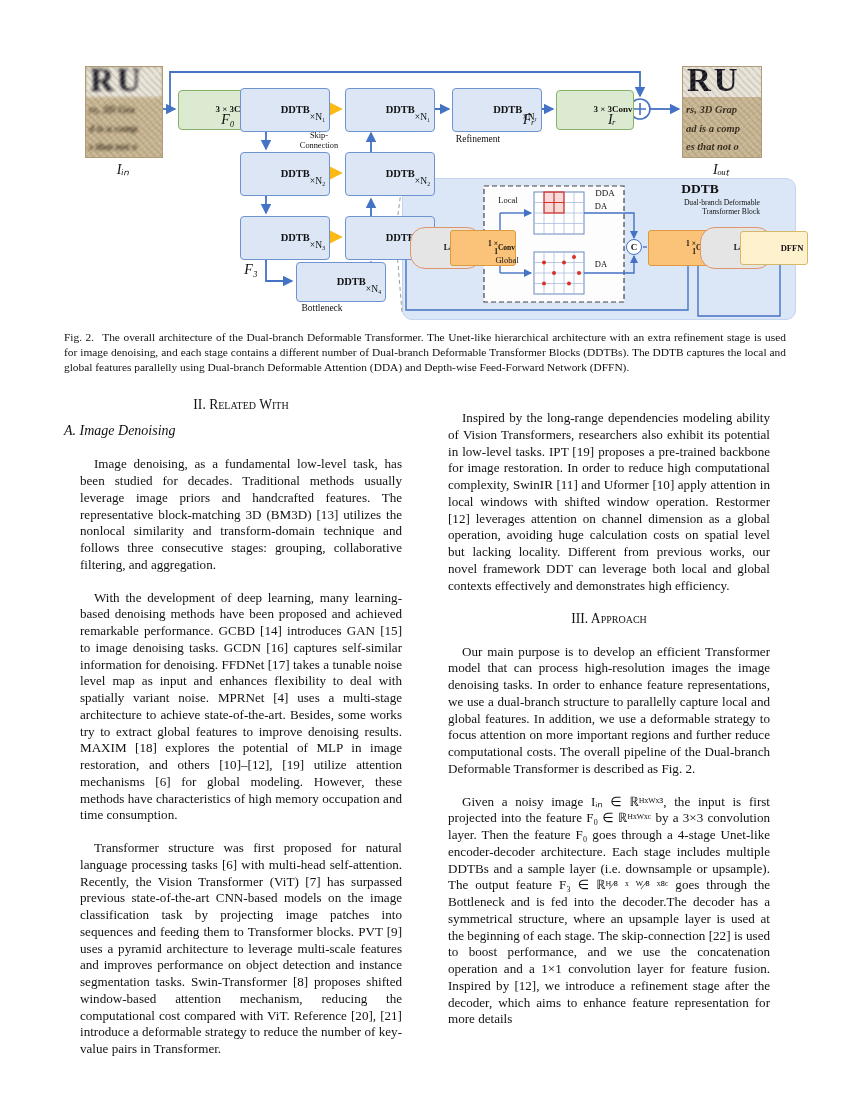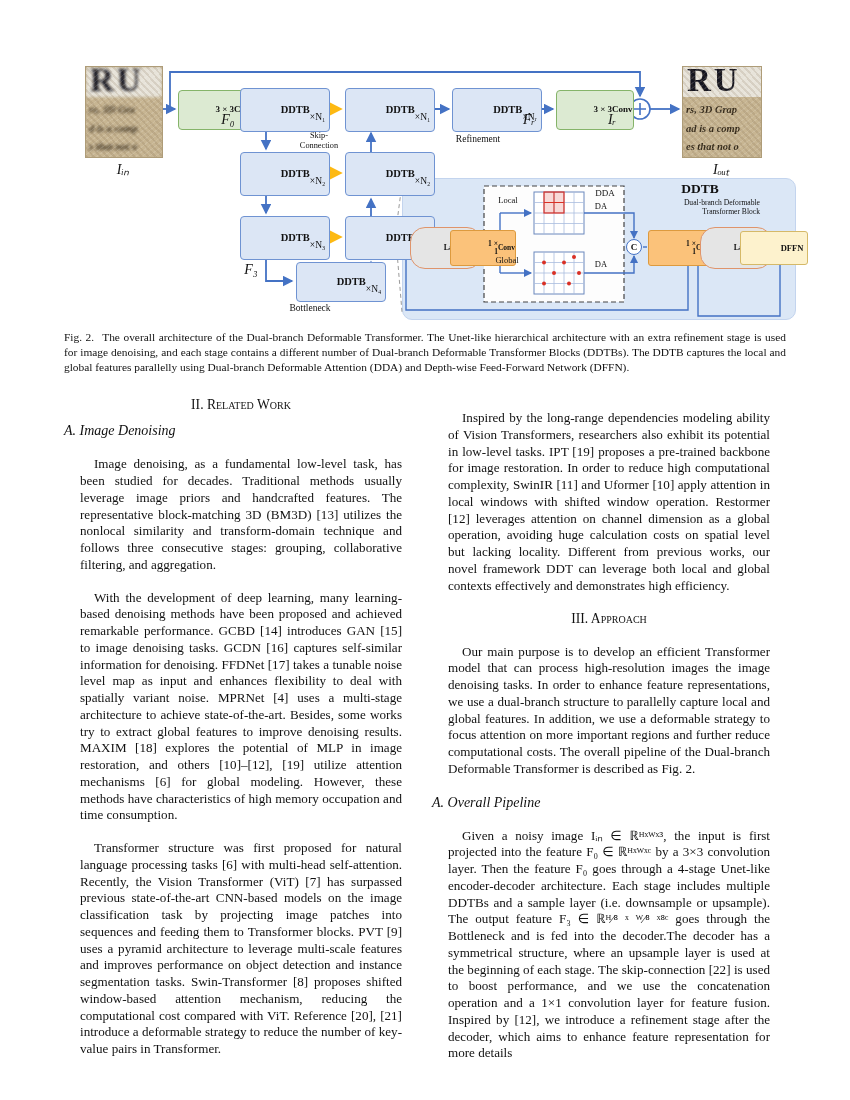--- a/index.html
+++ b/index.html
@@ -209,21 +209,21 @@
 
   <div class="lab math" style="left:214px;top:112px;width:28px">F₀</div>
   <div class="lab math" style="left:238px;top:262px;width:26px">F₃</div>
   <div class="lab math" style="left:517px;top:112px;width:24px">Fᵣ</div>
   <div class="lab math" style="left:600px;top:112px;width:24px">Iᵣ</div>
   <div class="lab" style="left:294px;top:131px;width:50px;font-size:8.3px;line-height:1.15">
     <span style="display:block">Skip-</span>
     <span style="display:block">Connection</span>
   </div>
   <div class="lab" style="left:440px;top:134px;width:76px">Refinement</div>
-  <div class="lab" style="left:274px;top:303px;width:72px">Bottleneck</div>
+  <div class="lab" style="left:286px;top:303px;width:72px">Bottleneck</div>
 
   <div class="ptitle">DDTB</div>
   <div class="psub" style="top:198px">Dual-branch Deformable</div>
   <div class="psub" style="top:207px">Transformer Block</div>
 
   <div class="box ln" style="left:410px;top:227px">
     <span>Layer</span>
     <span>Norm</span>
   </div>
   <div class="box c11" style="left:450px;top:230px">
@@ -249,26 +249,25 @@
   <div class="small-lab" style="left:588px;top:188px;width:34px;font-size:9px">DDA</div>
   <div class="small-lab" style="left:590px;top:201px;width:22px">DA</div>
   <div class="small-lab" style="left:590px;top:259px;width:22px">DA</div>
 </div>
 
 <div id="caption">
   <span class="tag">Fig. 2.</span><span>The overall architecture of the Dual-branch Deformable Transformer. The Unet-like hierarchical architecture with an extra refinement stage is used for image denoising, and each stage contains a different number of Dual-branch Deformable Transformer Blocks (DDTBs). The DDTB captures the local and global features parallelly using Dual-branch Deformable Attention (DDA) and Depth-wise Feed-Forward Network (DFFN).</span>
 </div>
 
 <div class="col" style="left:64px;top:394px">
-  <div class="h-section">II. Related Work</div>
+  <div class="h-section">II. Related With</div>
   <div class="h-sub">A. Image Denoising</div>
   <p>Image denoising, as a fundamental low-level task, has been studied for decades. Traditional methods usually leverage image priors and handcrafted features. The representative block-matching 3D (BM3D) [13] utilizes the nonlocal similarity and transform-domain technique and follows three consecutive stages: grouping, collaborative filtering, and aggregation.</p>
   <p>With the development of deep learning, many learning-based denoising methods have been proposed and achieved remarkable performance. GCBD [14] introduces GAN [15] to image denoising tasks. GCDN [16] captures self-similar information for denoising. FFDNet [17] takes a tunable noise level map as input and enhances flexibility to deal with spatially variant noise. MPRNet [4] uses a multi-stage architecture to achieve state-of-the-art. Besides, some works try to extract global features to improve denoising results. MAXIM [18] explores the potential of MLP in image restoration, and others [10]–[12], [19] utilize attention mechanisms [6] for global modeling. However, these methods have characteristics of high memory occupation and time consumption.</p>
   <p>Transformer structure was first proposed for natural language processing tasks [6] with multi-head self-attention. Recently, the Vision Transformer (ViT) [7] has surpassed previous state-of-the-art CNN-based models on the image classification task by projecting image patches into sequences and feeding them to Transformer blocks. PVT [9] uses a pyramid architecture to leverage multi-scale features and improves performance on object detection and instance segmentation tasks. Swin-Transformer [8] proposes shifted window-based attention mechanism, reducing the computational cost compared with ViT. Reference [20], [21] introduce a deformable strategy to reduce the number of key-value pairs in Transformer.</p>
 </div>
 
 <div class="col" style="left:432px;top:394px">
   <p>Inspired by the long-range dependencies modeling ability of Vision Transformers, researchers also exhibit its potential in low-level tasks. IPT [19] proposes a pre-trained backbone for image restoration. In order to reduce high computational complexity, SwinIR [11] and Uformer [10] apply attention in local windows with shifted window operation. Restormer [12] leverages attention on channel dimension as a global operation, avoiding huge calculation costs on spatial level but lacking locality. Different from previous works, our novel framework DDT can leverage both local and global contexts effectively and demonstrates high efficiency.</p>
   <div class="h-section mt">III. Approach</div>
   <p>Our main purpose is to develop an efficient Transformer model that can process high-resolution images the image denoising tasks. In order to enhance feature representations, we use a dual-branch structure to parallelly capture local and global features. In addition, we use a deformable strategy to focus attention on more important regions and further reduce computational costs. The overall pipeline of the Dual-branch Deformable Transformer is described as Fig. 2.</p>
-  <div class="h-sub">A. Overall Pipeline</div>
   <p>Given a noisy image Iᵢₙ ∈ ℝᴴˣᵂˣ³, the input is first projected into the feature F₀ ∈ ℝᴴˣᵂˣᶜ by a 3×3 convolution layer. Then the feature F₀ goes through a 4-stage Unet-like encoder-decoder architecture. Each stage includes multiple DDTBs and a sample layer (i.e. downsample or upsample). The output feature F₃ ∈ ℝᴴ⁄⁸ ˣ ᵂ⁄⁸ ˣ⁸ᶜ goes through the Bottleneck and is fed into the decoder.The decoder has a symmetrical structure, where an upsample layer is used at the beginning of each stage. The skip-connection [22] is used to boost performance, and we use the concatenation operation and a 1×1 convolution layer for feature fusion. Inspired by [12], we introduce a refinement stage after the decoder, which aims to enhance feature representation for more details</p>
 </div>
 
 </body></html>

